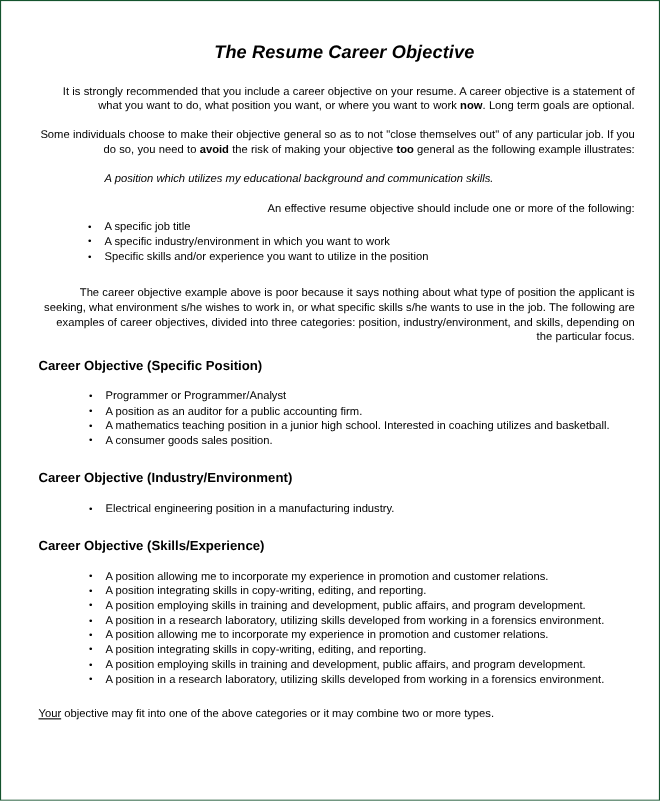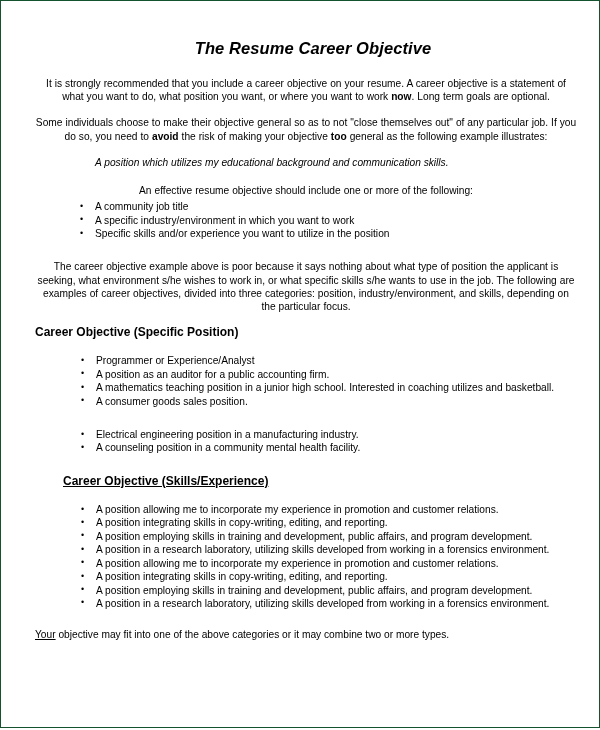--- a/index.html
+++ b/index.html
@@ -39,21 +39,21 @@
     margin: 0 0 19px 0;
     padding-left: 14px;
     line-height: 1.15;
   }
 
   
   .para {
     font-size: 10.2px;
     line-height: 13.2px;
     margin: 0 0 13px 0;
-    text-align: center;
+    text-align: right;
     word-spacing: 0.15px;
   }
   .para.tight {
     margin-bottom: 3px;
   }
   .para b { font-weight: bold; }
 
   
   .example {
     font-size: 10.2px;
@@ -64,22 +64,20 @@
   }
 
   
   .section-heading {
     font-size: 12px;
     font-weight: bold;
     line-height: 13.2px;
     margin: 0 0 15px 0;
   }
   .section-heading.underlined {
-    text-decoration: underline;
-    margin-left: 28px;
   }
 
   
   ul.bullets {
     list-style: none;
     margin: 0 0 14px 0;
     padding: 0;
   }
   ul.bullets li {
     position: relative;
@@ -124,42 +122,42 @@
 
     <p class="para">
       <span>Some individuals choose to make their objective general so as to not "close themselves out" of any particular job.  If you do so, you need to </span><b>avoid</b><span> the risk of making your objective </span><b>too</b><span> general as the following example illustrates:</span>
     </p>
 
     <p class="example">A position which utilizes my educational background and communication skills.</p>
 
     <p class="para tight">An effective resume objective should include one or more of the following:</p>
 
     <ul class="bullets narrow">
-      <li><span>A community job title</span></li>
+      <li><span>A specific job title</span></li>
       <li><span>A specific industry/environment in which you want to work</span></li>
       <li><span>Specific skills and/or experience you want to utilize in the position</span></li>
     </ul>
 
     <div class="gap-md"></div>
 
     <p class="para">The career objective example above is poor because it says nothing about what type of position the applicant is seeking, what environment s/he wishes to work in, or what specific skills s/he wants to use in the job.  The following are examples of career objectives, divided into three categories: position, industry/environment, and skills, depending on the particular focus.</p>
 
     <h2 class="section-heading">Career Objective (Specific Position)</h2>
     <ul class="bullets">
-      <li><span>Programmer or Experience/Analyst</span></li>
+      <li><span>Programmer or Programmer/Analyst</span></li>
       <li><span>A position as an auditor for a public accounting firm.</span></li>
       <li><span>A mathematics teaching position in a junior high school.  Interested in coaching utilizes and basketball.</span></li>
       <li><span>A consumer goods sales position.</span></li>
     </ul>
 
     <div class="gap-md"></div>
 
+    <h2 class="section-heading">Career Objective (Industry/Environment)</h2>
     <ul class="bullets">
       <li><span>Electrical engineering position in a manufacturing industry.</span></li>
-      <li><span>A counseling position in a community mental health facility.</span></li>
     </ul>
 
     <div class="gap-md"></div>
 
     <h2 class="section-heading underlined">Career Objective (Skills/Experience)</h2>
     <ul class="bullets">
       <li><span>A position allowing me to incorporate my experience in promotion and customer relations.</span></li>
       <li><span>A position integrating skills in copy-writing, editing, and reporting.</span></li>
       <li><span>A position employing skills in training and development, public affairs, and program development.</span></li>
       <li><span>A position in a research laboratory, utilizing skills developed from working in a forensics environment.</span></li>

